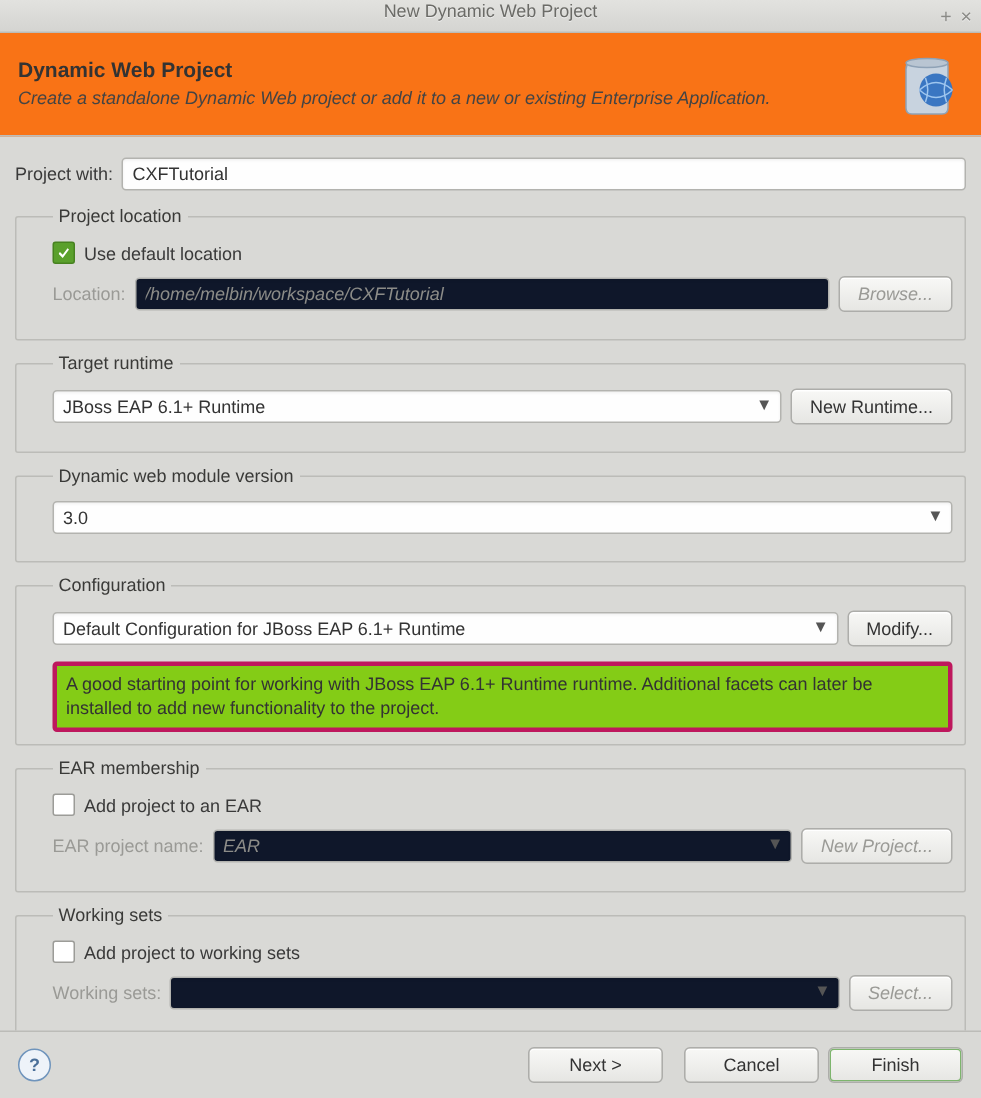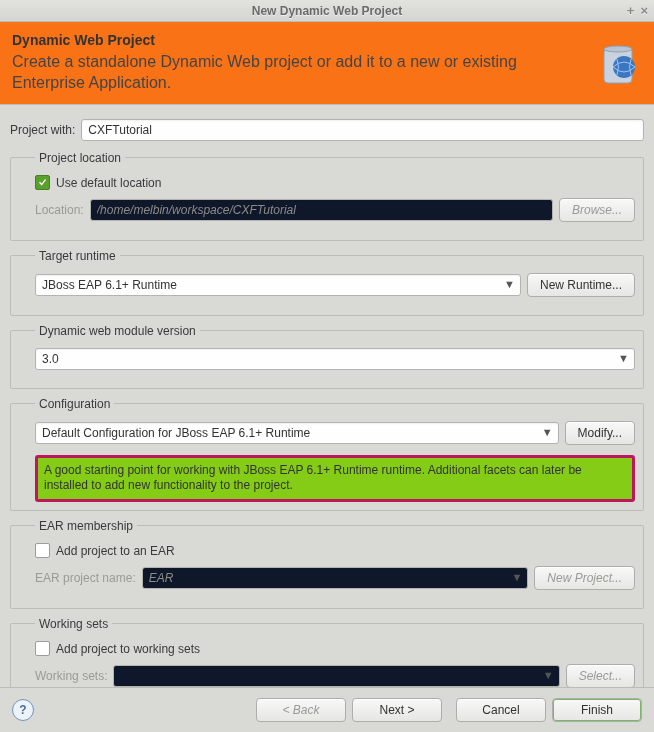--- a/index.html
+++ b/index.html
@@ -10,24 +10,24 @@
   width: 654px;
   height: 732px;
   overflow: hidden;
   color: #3a3a3a;
 }
 .titlebar {
   height: 22px;
   background: linear-gradient(#e2e2df,#d4d4d1);
   border-bottom: 1px solid #bcbcb8;
   display: flex;
-  align-items: center;
+  align-items: flex-start;
   justify-content: center;
   position: relative;
-  font-weight: bold;
+  font-weight: normal;
   color: #6b6b67;
   text-shadow: 0 1px 0 #eee;
 }
 .titlebar .winbtns {
   position: absolute;
   right: 6px;
   top: 3px;
   display: flex;
   gap: 6px;
   color: #8a8a86;
@@ -35,21 +35,21 @@
 }
 .banner {
   background: #f97316;
   border-bottom: 1px solid #bdbdba;
   padding: 10px 12px 10px 12px;
   display: flex;
   align-items: center;
 }
 .banner .text { flex: 1; }
 .banner h1 { font-size: 14px; font-weight: bold; color: #333; margin-bottom: 4px;}
-.banner p { font-size: 16px; color: #444; line-height: 1.3; }
+.banner p { font-size: 12px; color: #444; line-height: 1.3; font-style: italic; }
 .banner .icon {
   width: 48px; height: 48px;
 }
 .content {
   padding: 14px 10px 0 10px;
 }
 .row {
   display: flex;
   align-items: center;
   gap: 6px;
@@ -260,20 +260,19 @@
       </div>
       <button class="btn" disabled="">Select...</button>
     </div>
   </fieldset>
 
 </div>
 
 <div class="footer">
   <div class="help">?</div>
   <div class="spacer"></div>
-  <button class="btn" disabled="">&lt; Back</button>
   <div style="width:6px"></div>
   <button class="btn">Next &gt;</button>
   <div style="width:14px"></div>
   <button class="btn">Cancel</button>
   <div style="width:6px"></div>
   <button class="btn highlight">Finish</button>
 </div>
 
 </body></html>

